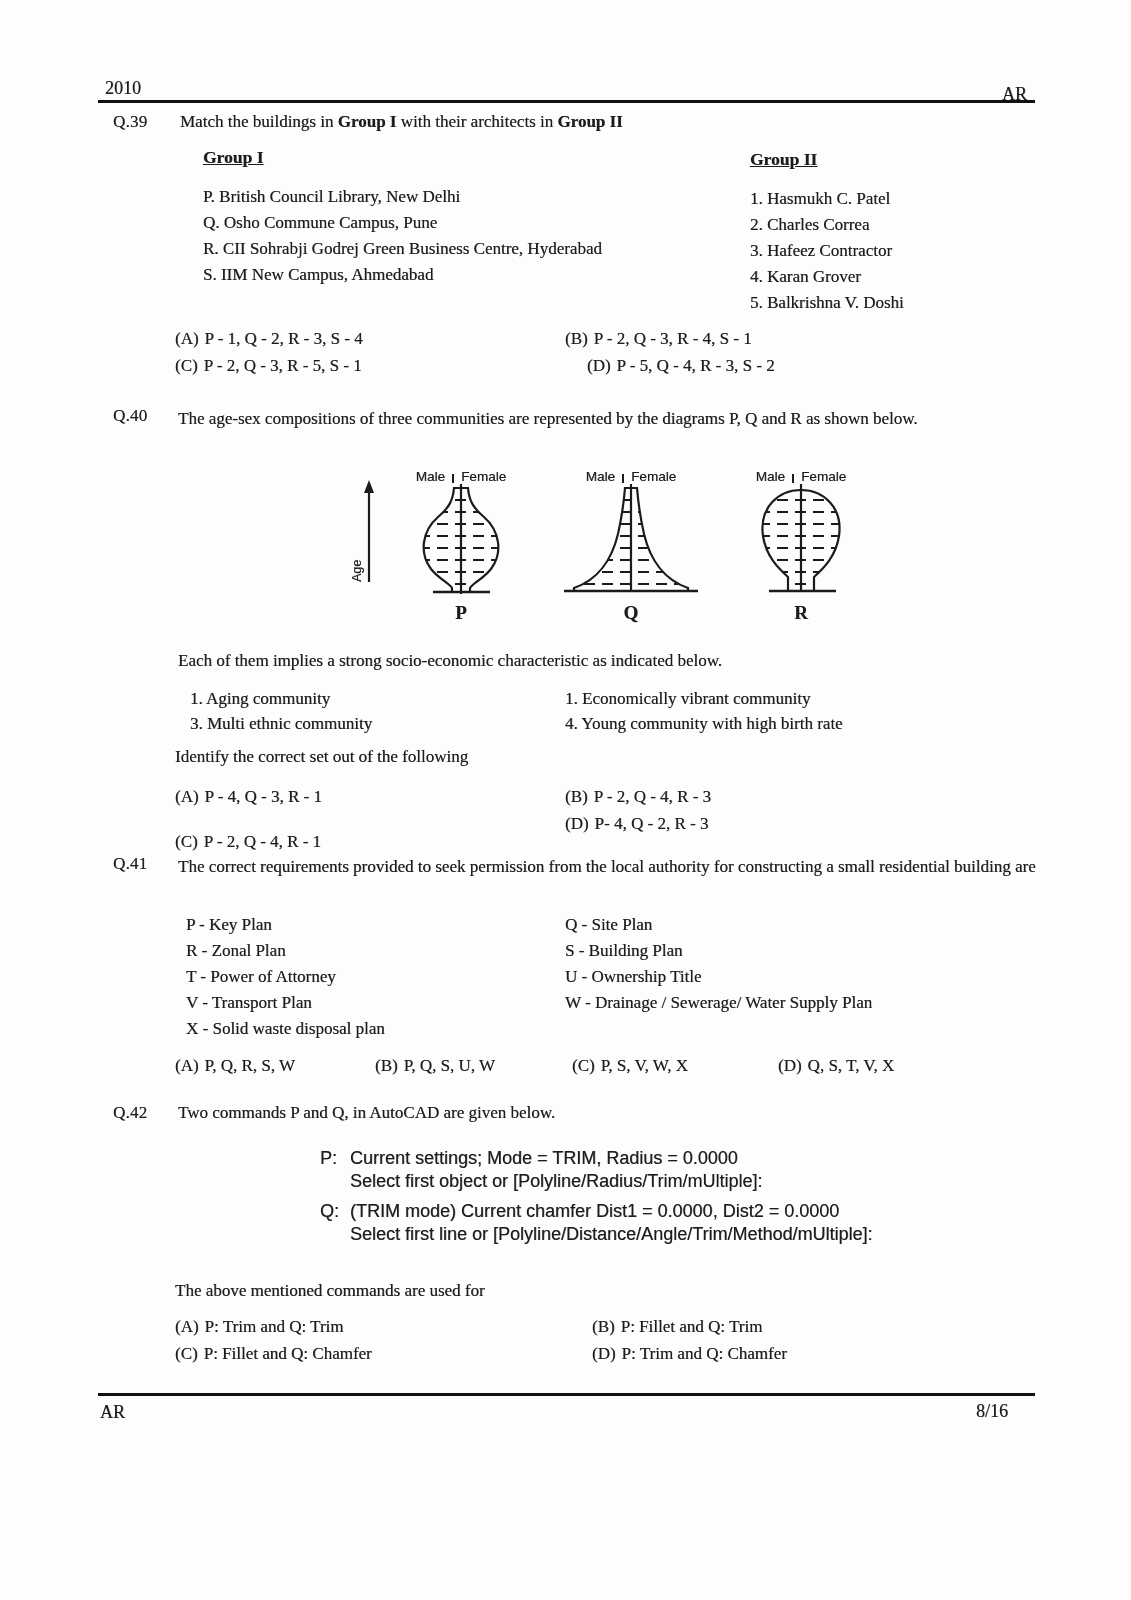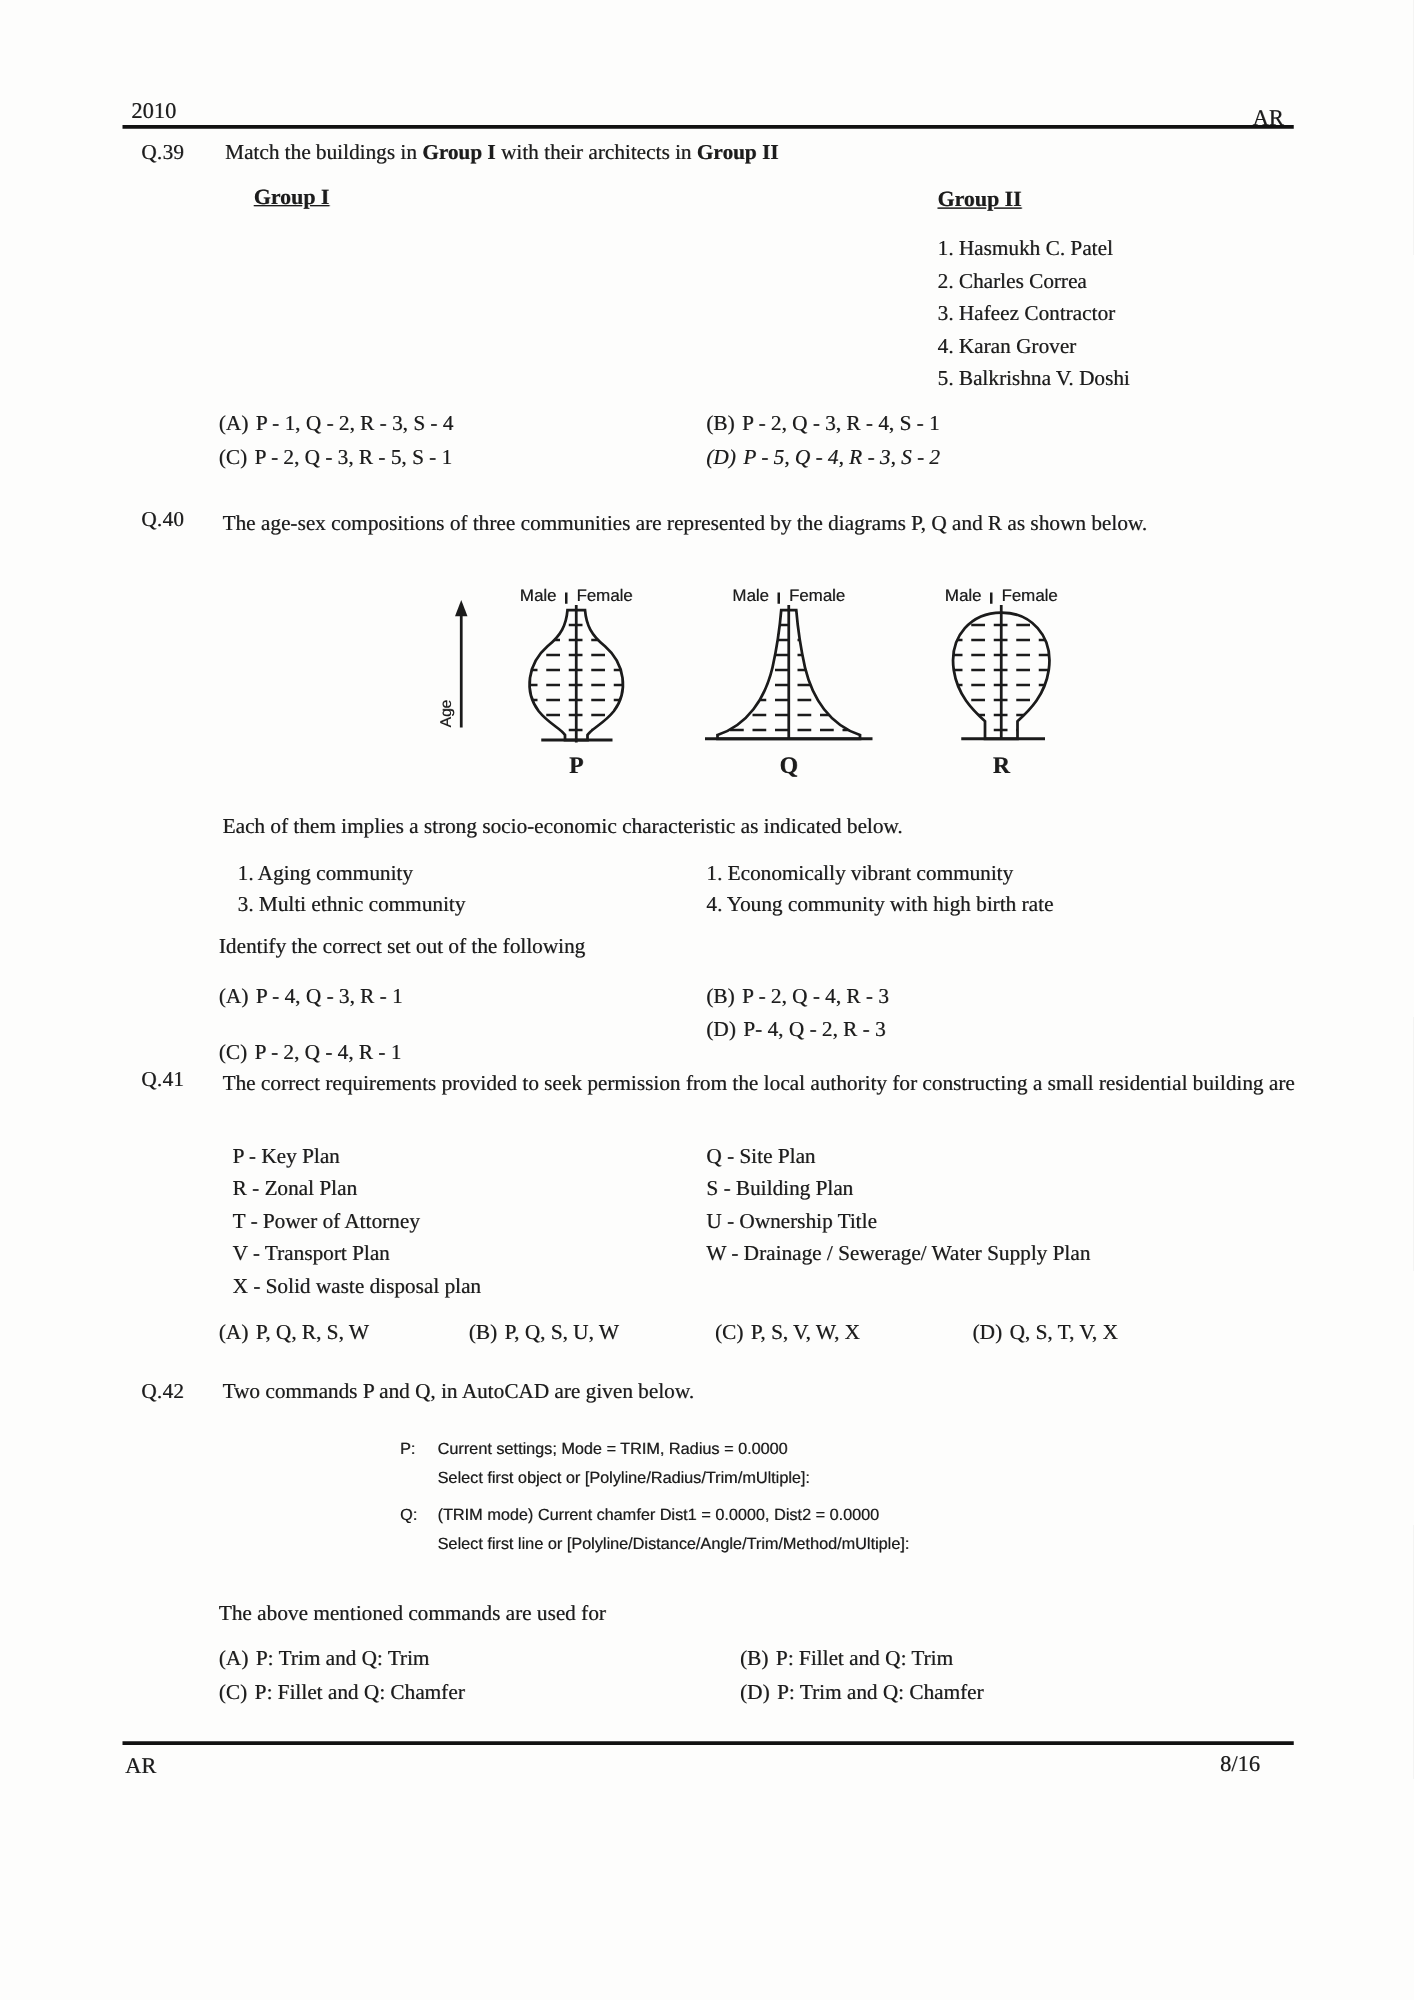--- a/index.html
+++ b/index.html
@@ -13,21 +13,21 @@
   .abs { position:absolute; }
   .qnum { font-size:17px; letter-spacing:0.2px; }
   .scantext { text-shadow:0.4px 0 0 rgba(20,20,20,0.55); }
   .bold { font-weight:bold; }
   .rule { background:#111; height:3px; }
   .group-title { font-weight:bold; text-decoration:underline; font-size:17.5px; }
   .list-item { line-height:26px; white-space:nowrap; }
   .opt { white-space:nowrap; }
   .opt .lab { margin-right:6px; }
   .justified { text-align:justify; line-height:26px; }
-  .cmdblock { font-family:"Liberation Sans", sans-serif; font-size:13px; line-height:23px; }
+  .cmdblock { font-family:"Liberation Sans", sans-serif; font-size:18px; line-height:23px; }
   .cmdblock .cmdlab { display:inline-block; width:30px; vertical-align:top; }
   .cmdlines { display:inline-block; vertical-align:top; }
   
   .diagrow { display:flex; align-items:flex-start; }
   .pyr { display:flex; flex-direction:column; align-items:center; width:158px; }
   .mfrow { display:flex; align-items:center; justify-content:center;
            font-family:"Liberation Sans", sans-serif; font-size:13.5px;
            height:16px; gap:7px; color:#1b1b1b; }
   .mf-tick { width:2px; height:9px; background:#1b1b1b; margin-top:5px; }
   .pletter { font-weight:bold; font-size:19px; margin-top:6px; }
@@ -40,34 +40,40 @@
 <div class="page scantext">
 
   <div class="abs header-ar" style="left:105px; top:78px;">2010</div>
   <div class="abs header-ar" style="left:1002px; top:84px;">AR</div>
   <div class="abs rule" style="left:98px; top:100px; width:937px;"></div>
 
   <div class="abs qnum" style="left:113px; top:112px;">Q.39</div>
   <div class="abs" style="left:180px; top:112px;"><span>Match the buildings in </span><span class="bold">Group I</span><span> with their architects in </span><span class="bold">Group II</span></div>
 
   <div class="abs group-title" style="left:203px; top:147px;">Group I</div>
+  <div class="abs" style="left:203px; top:184px;">
+    <div class="list-item">P. British Council Library, New Delhi</div>
+    <div class="list-item">Q. Osho Commune Campus, Pune</div>
+    <div class="list-item">R. CII Sohrabji Godrej Green Business Centre, Hyderabad</div>
+    <div class="list-item">S. IIM New Campus, Ahmedabad</div>
+  </div>
 
   <div class="abs group-title" style="left:750px; top:149px;">Group II</div>
   <div class="abs" style="left:750px; top:186px;">
     <div class="list-item">1. Hasmukh C. Patel</div>
     <div class="list-item">2. Charles Correa</div>
     <div class="list-item">3. Hafeez Contractor</div>
     <div class="list-item">4. Karan Grover</div>
     <div class="list-item">5. Balkrishna V. Doshi</div>
   </div>
 
   <div class="abs opt" style="left:175px; top:329px;"><span class="lab">(A)</span><span>P - 1, Q - 2, R - 3, S - 4</span></div>
   <div class="abs opt" style="left:565px; top:329px;"><span class="lab">(B)</span><span>P - 2, Q - 3, R - 4, S - 1</span></div>
   <div class="abs opt" style="left:175px; top:356px;"><span class="lab">(C)</span><span>P - 2, Q - 3, R - 5, S - 1</span></div>
-  <div class="abs opt" style="left:565px; top:356px;font-style:italic;"><span class="lab">(D)</span><span>P - 5, Q - 4, R - 3, S - 2</span></div>
+  <div class="abs opt" style="left:587px; top:356px;"><span class="lab">(D)</span><span>P - 5, Q - 4, R - 3, S - 2</span></div>
 
   <div class="abs qnum" style="left:113px; top:406px;">Q.40</div>
   <div class="abs justified" style="left:178px; top:406px; width:858px;">The age-sex compositions of three communities are represented by the diagrams P, Q and R as shown below.</div>
 
   <div class="abs diagrow" style="left:352px; top:468px;">
 
     <svg width="30" height="118" viewBox="0 0 30 118" style="margin-top:10px;">
       <polygon points="17,2 12,15 22,15" fill="#1b1b1b"></polygon>
       <line x1="17" y1="12" x2="17" y2="104" stroke="#1b1b1b" stroke-width="2.2"></line>
       <text transform="translate(9,104) rotate(-90)" font-family="Liberation Sans, sans-serif" font-size="12.5" fill="#1b1b1b">Age</text>

